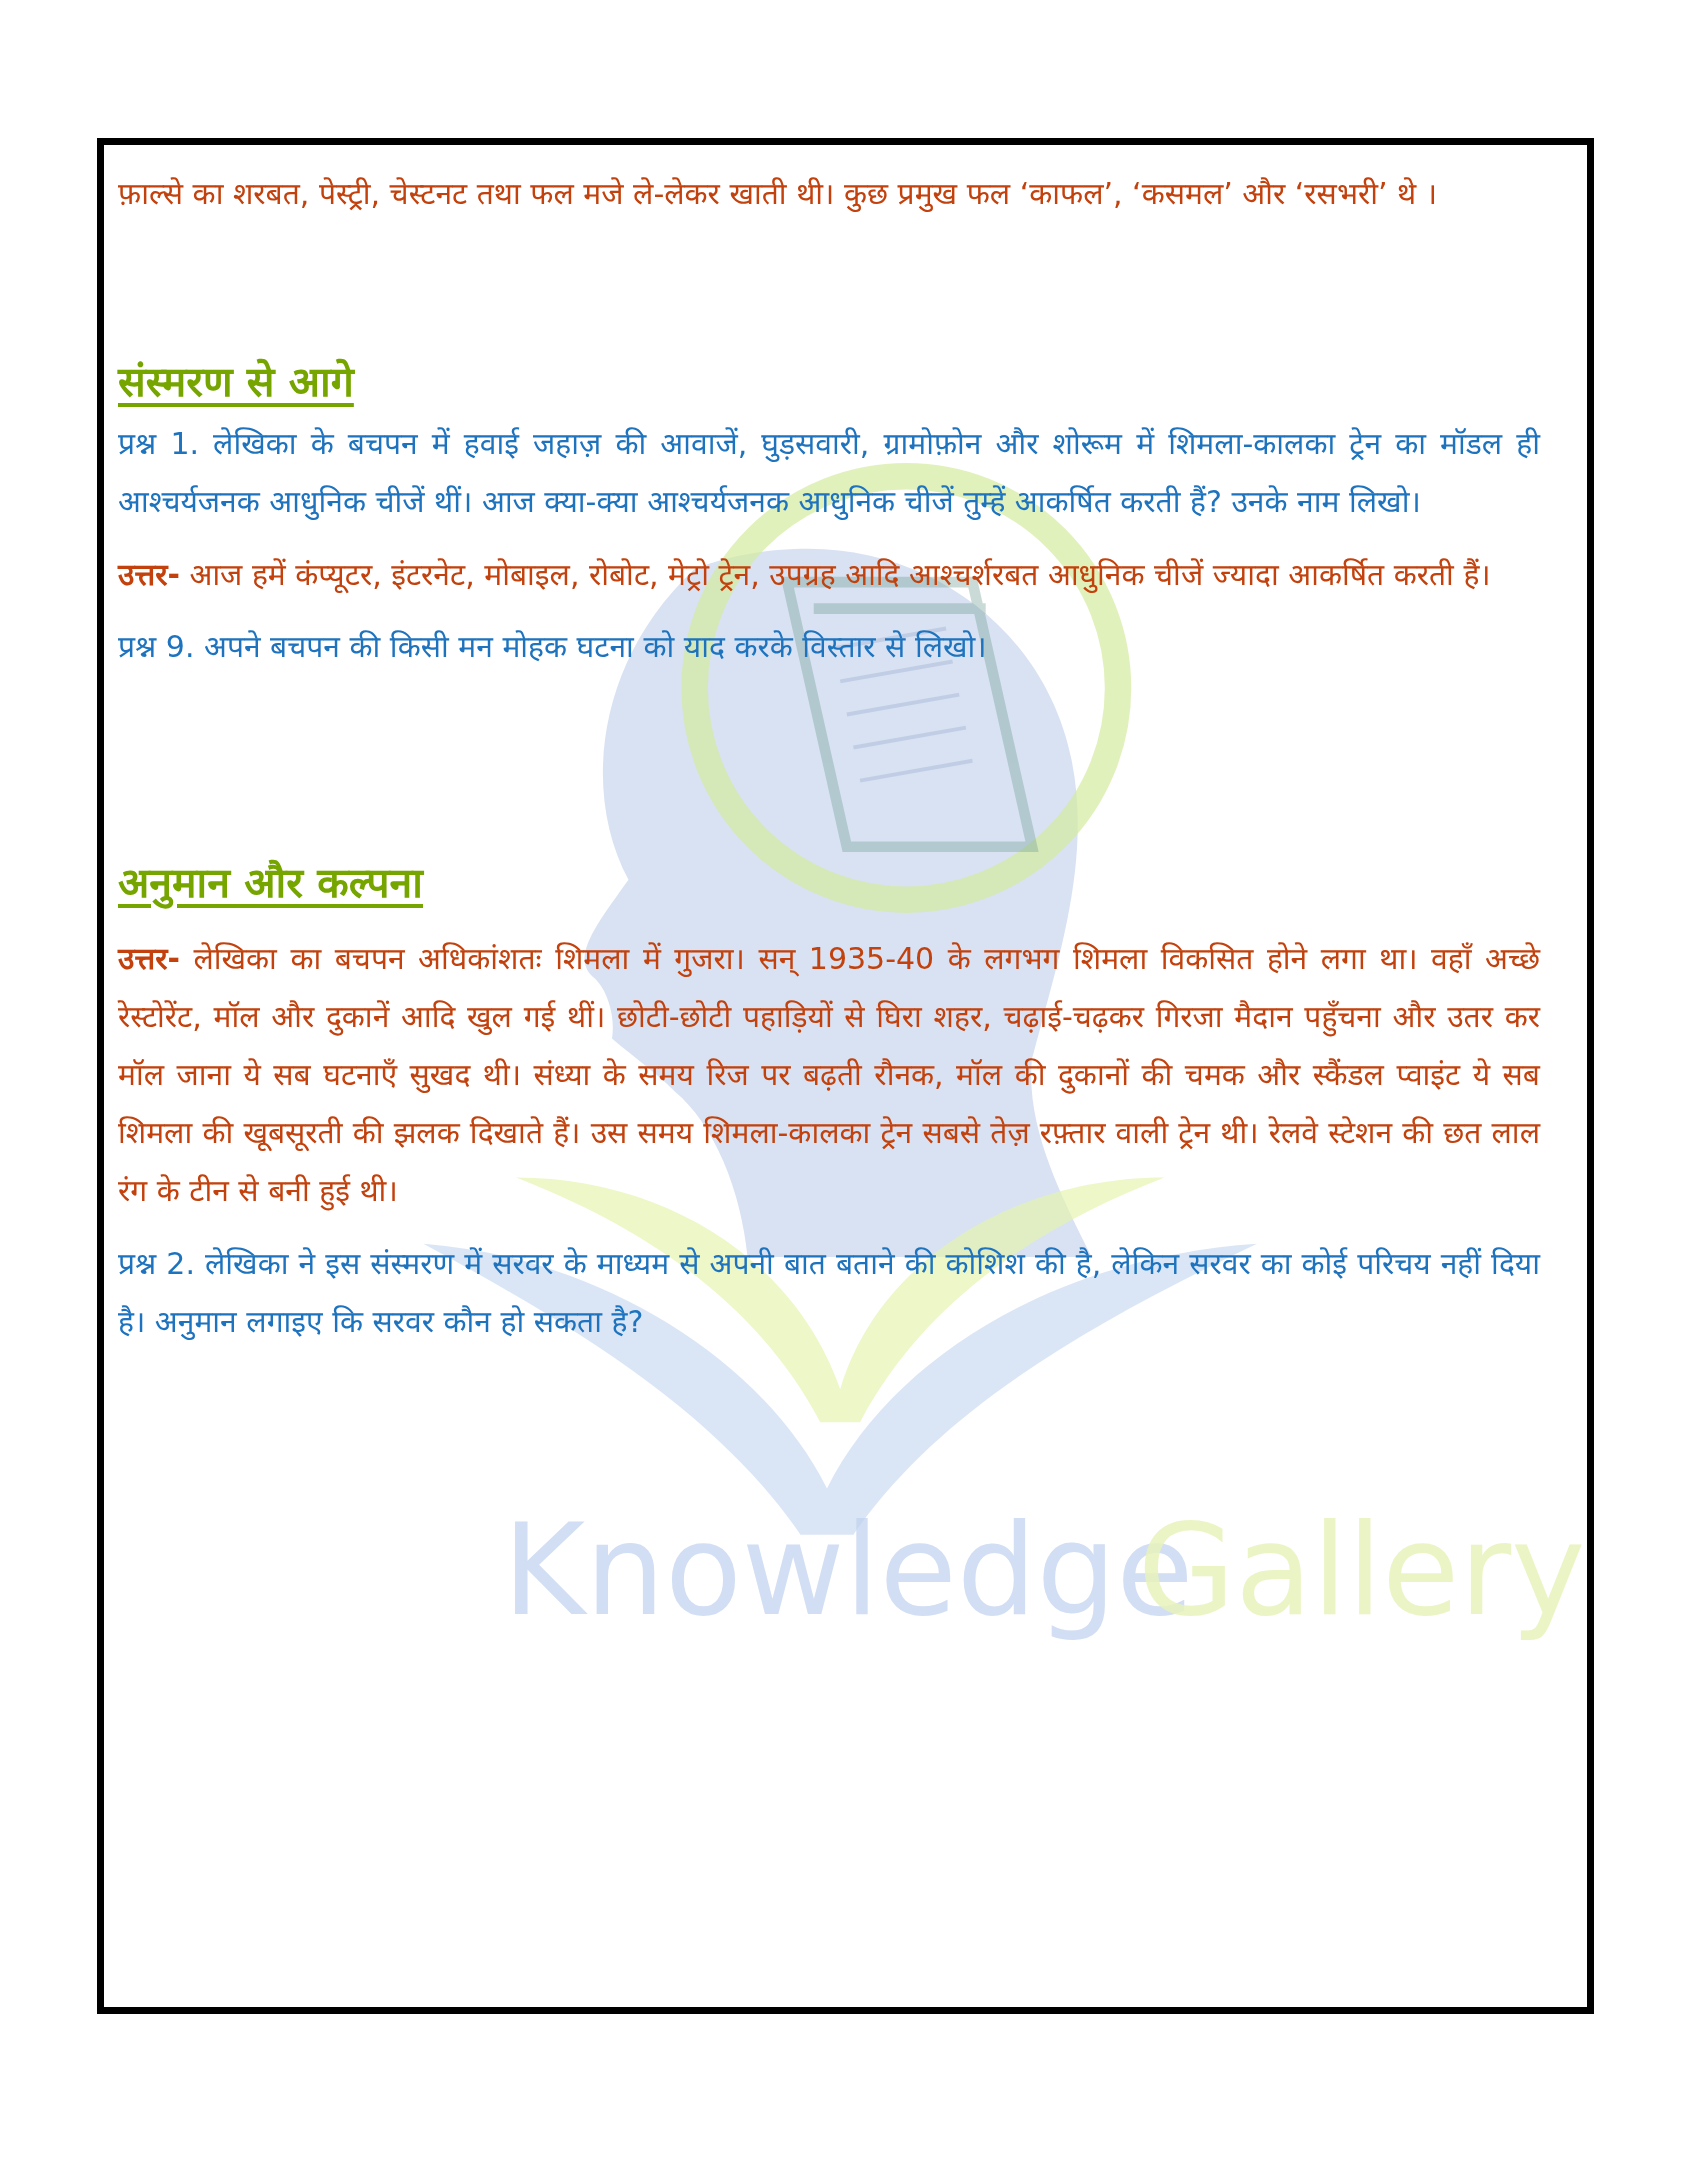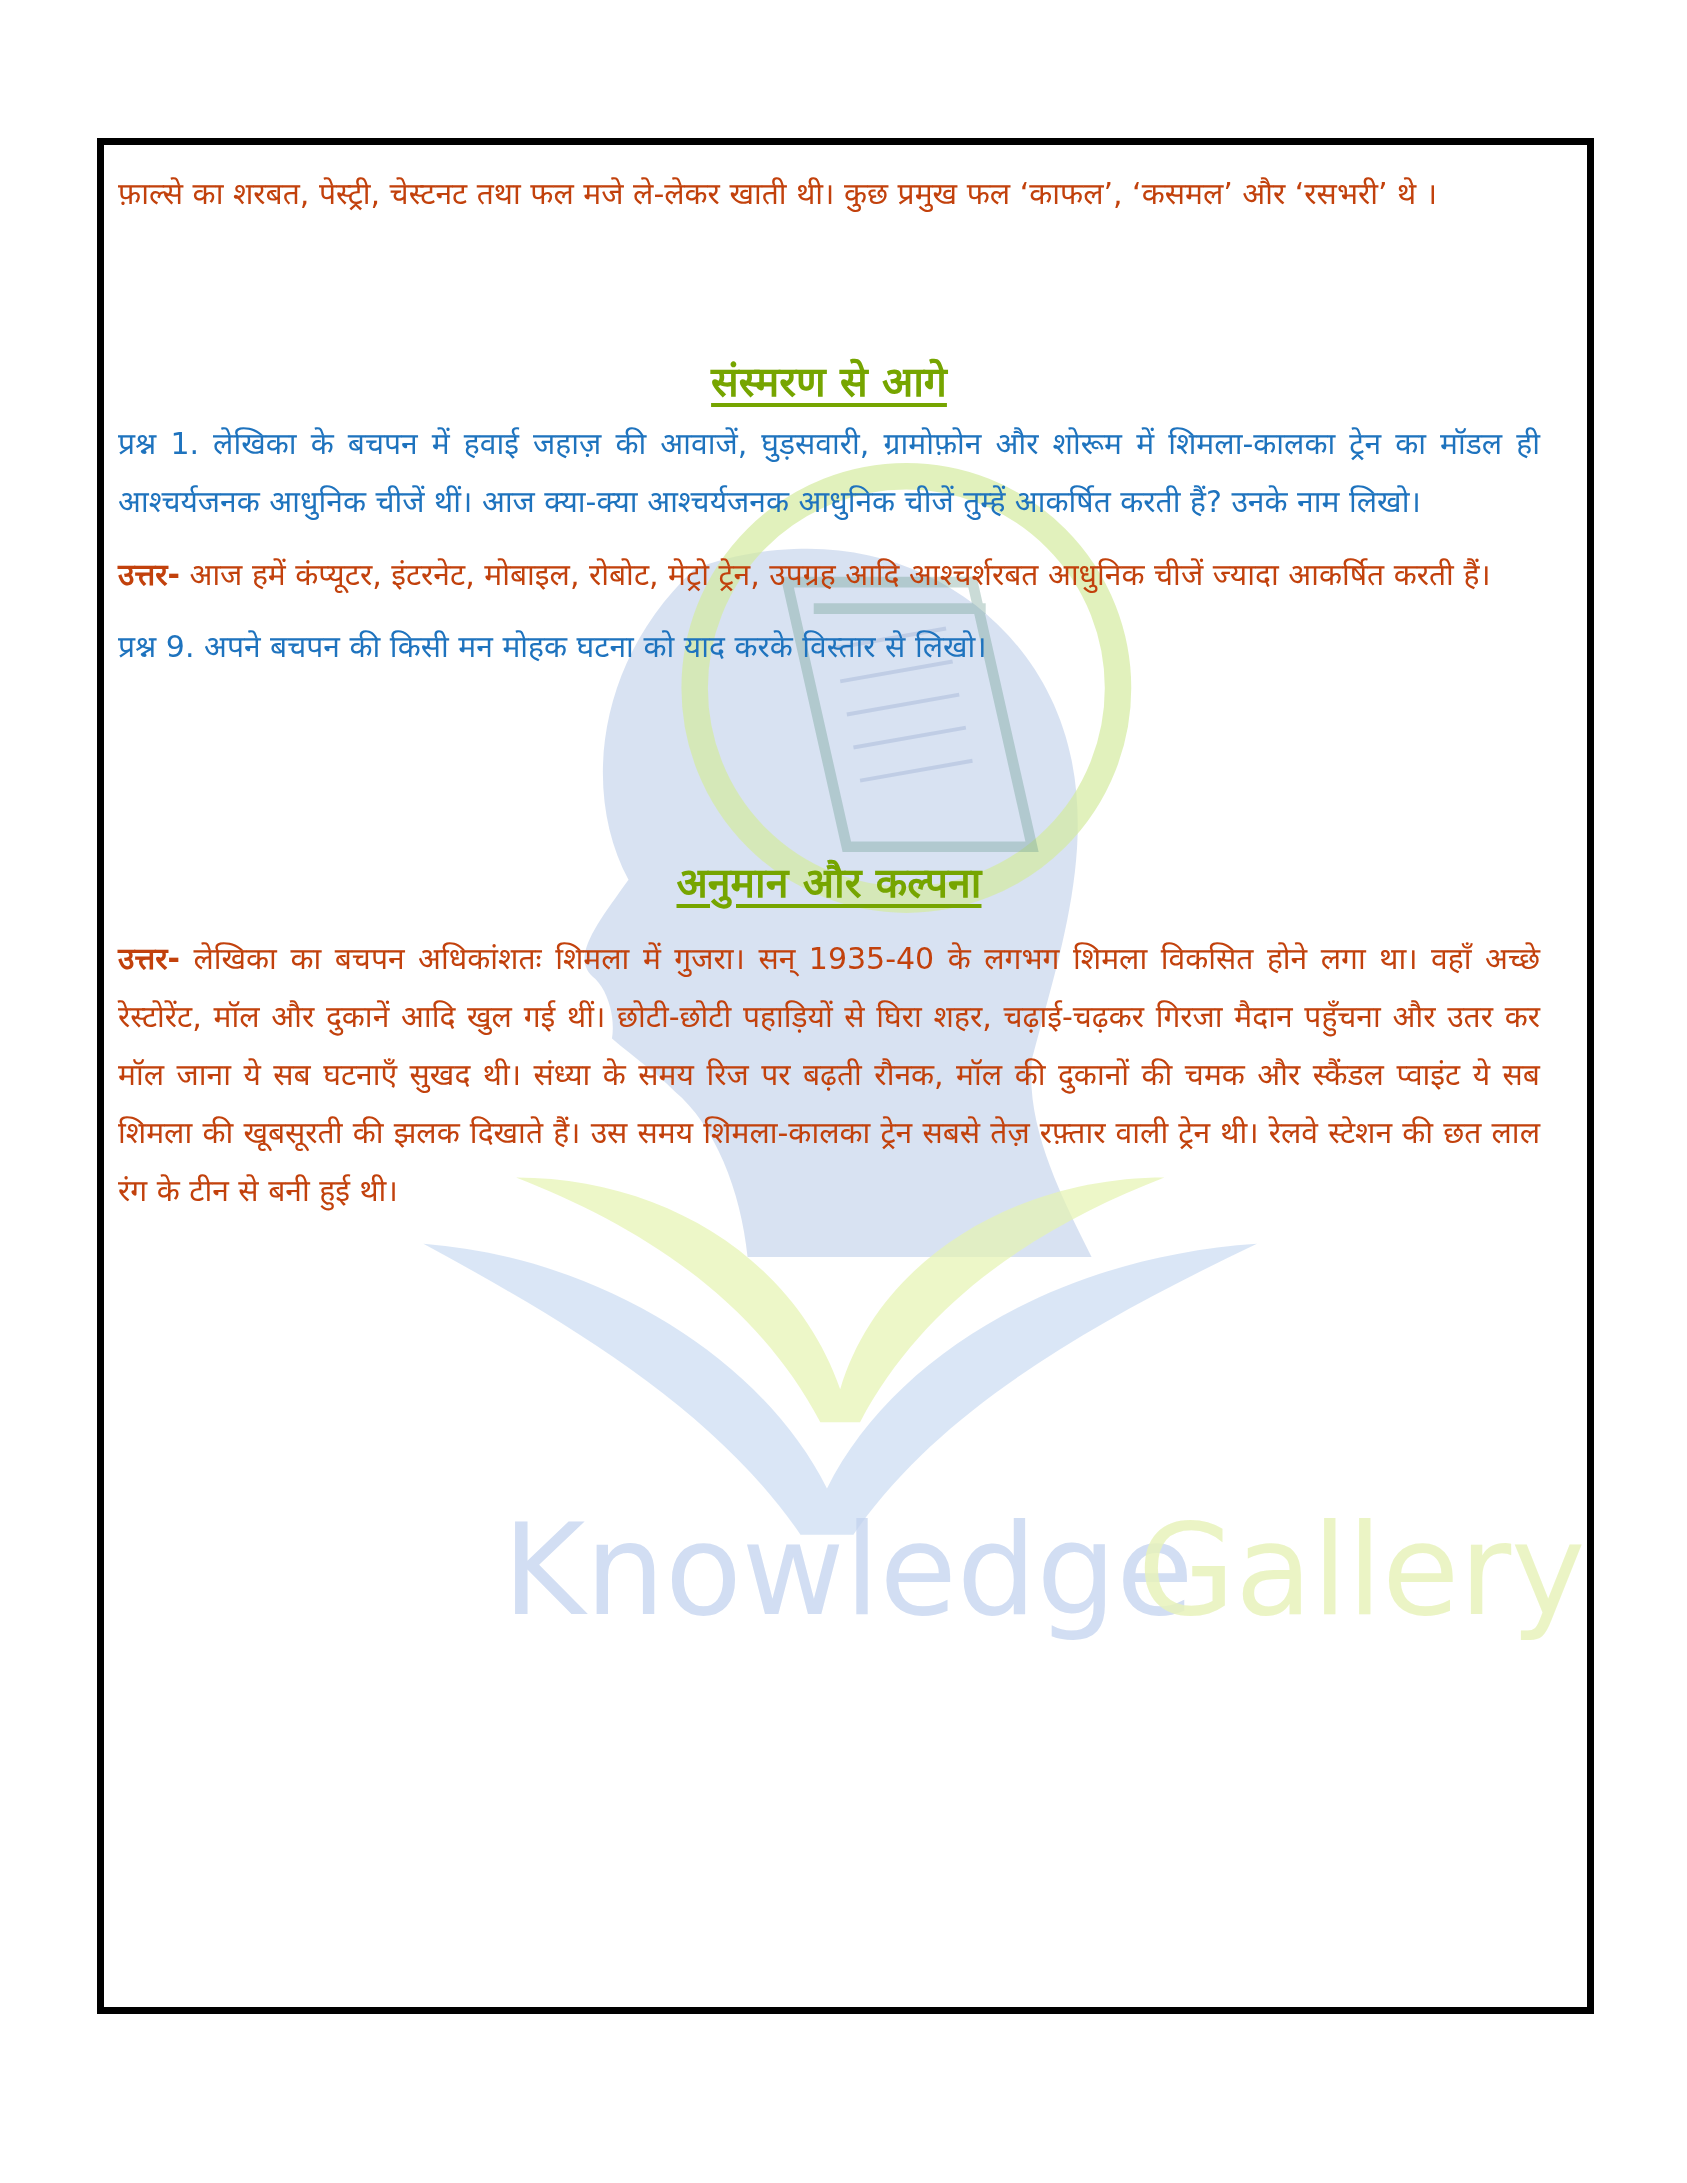--- a/index.html
+++ b/index.html
@@ -6,21 +6,21 @@
   body { width: 1687px; height: 2183px; position: relative; overflow: hidden;
          font-family: "DejaVu Sans", "Liberation Sans", sans-serif; color: #000; }
   .frame { position: absolute; left: 97px; top: 138px; width: 1483px; height: 1862px;
            border: 7.3px solid #000; box-sizing: content-box; }
   .watermark { position: absolute; left: 0; top: 0; width: 1687px; height: 2183px; pointer-events: none; z-index: 0; }
   .content { position: absolute; left: 118px; top: 165px; width: 1422px; z-index: 1; }
   p { margin: 0; font-size: 30px; line-height: 58px; text-align: justify; }
   .q { color: #1e73be; }
   .a { color: #c2410c; }
   .a b { font-weight: bold; }
-  h2 { margin: 0; text-align: center; color: #76a500; font-size: 41px; font-weight: bold;
+  h2 { margin: 0; text-align: left; color: #76a500; font-size: 41px; font-weight: bold;
        text-decoration: underline; text-decoration-thickness: 4px; text-underline-offset: 6.6px; line-height: 66px; }
   .gap-s { height: 14.6px; }
   .gap-top { height: 126px; }
   .gap-mid { height: 159px; }
 </style>
 </head>
 <body>
 
 <div class="frame"></div>
 
@@ -63,16 +63,17 @@
   <p class="q">प्रश्न 9. अपने बचपन की किसी मन मोहक घटना को याद करके विस्तार से लिखो।</p>
   <div class="gap-s"></div>
 
   <div class="gap-mid"></div>
 
   <h2>अनुमान और कल्पना</h2>
 
   <div class="gap-s"></div>
   <p class="a"><b>उत्तर-</b><span> लेखिका का बचपन अधिकांशतः शिमला में गुजरा। सन् 1935-40 के लगभग शिमला विकसित होने लगा था। वहाँ अच्छे रेस्टोरेंट, मॉल और दुकानें आदि खुल गई थीं। छोटी-छोटी पहाड़ियों से घिरा शहर, चढ़ाई-चढ़कर गिरजा मैदान पहुँचना और उतर कर मॉल जाना ये सब घटनाएँ सुखद थी। संध्या के समय रिज पर बढ़ती रौनक, मॉल की दुकानों की चमक और स्कैंडल प्वाइंट ये सब शिमला की खूबसूरती की झलक दिखाते हैं। उस समय शिमला-कालका ट्रेन सबसे तेज़ रफ़्तार वाली ट्रेन थी। रेलवे स्टेशन की छत लाल रंग के टीन से बनी हुई थी।</span></p>
   <div class="gap-s"></div>
+  <p class="q">प्रश्न 2. लेखिका ने इस संस्मरण में सरवर के माध्यम से अपनी बात बताने की कोशिश की है, लेकिन सरवर का कोई परिचय नहीं दिया है। अनुमान लगाइए कि सरवर कौन हो सकता है?</p>
   <div class="gap-s"></div>
 
 </div>
 
 
 </body></html>

